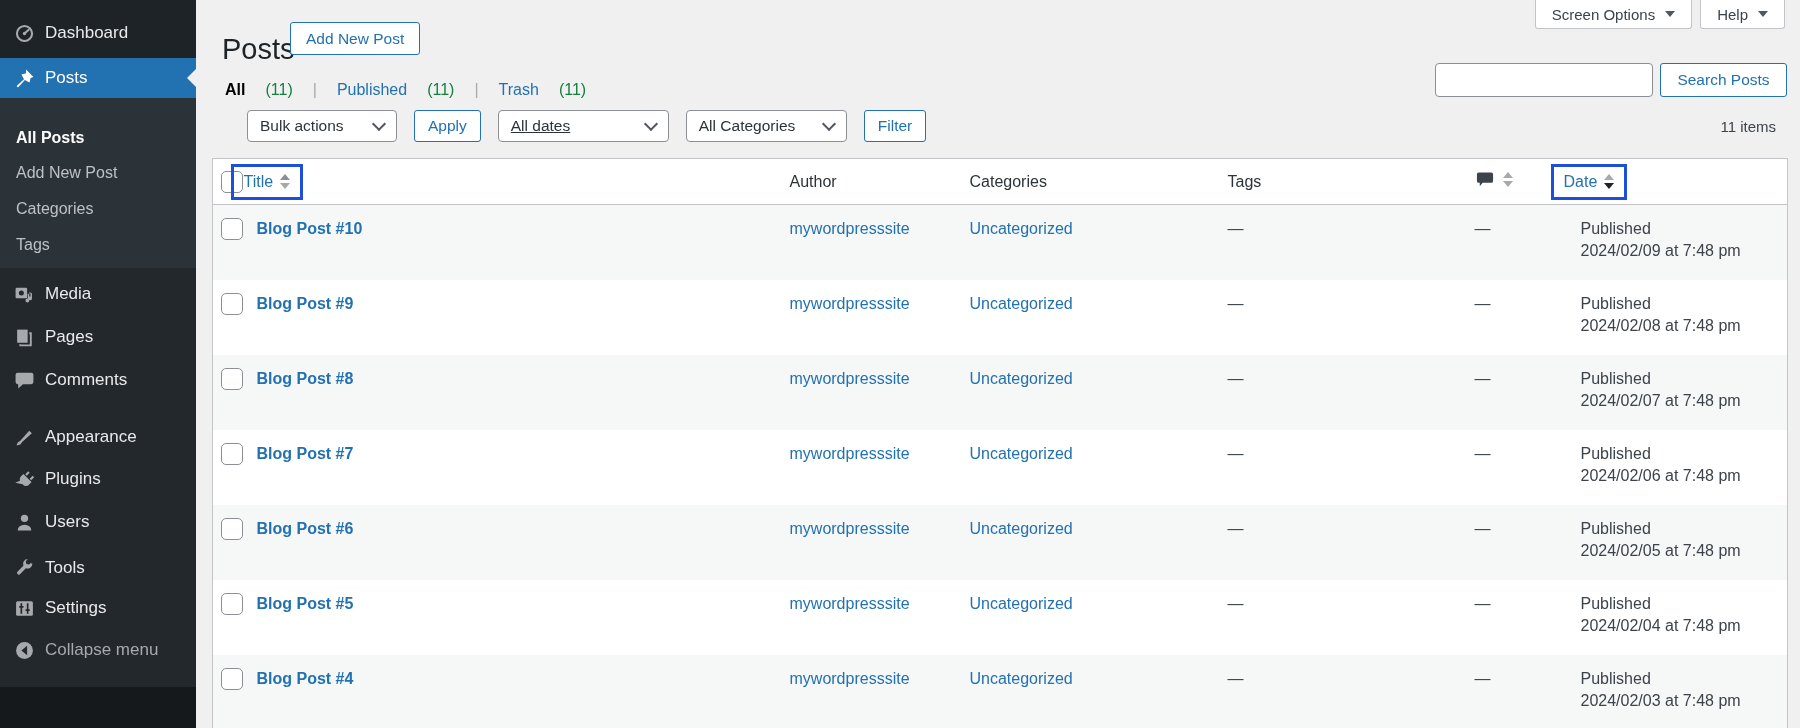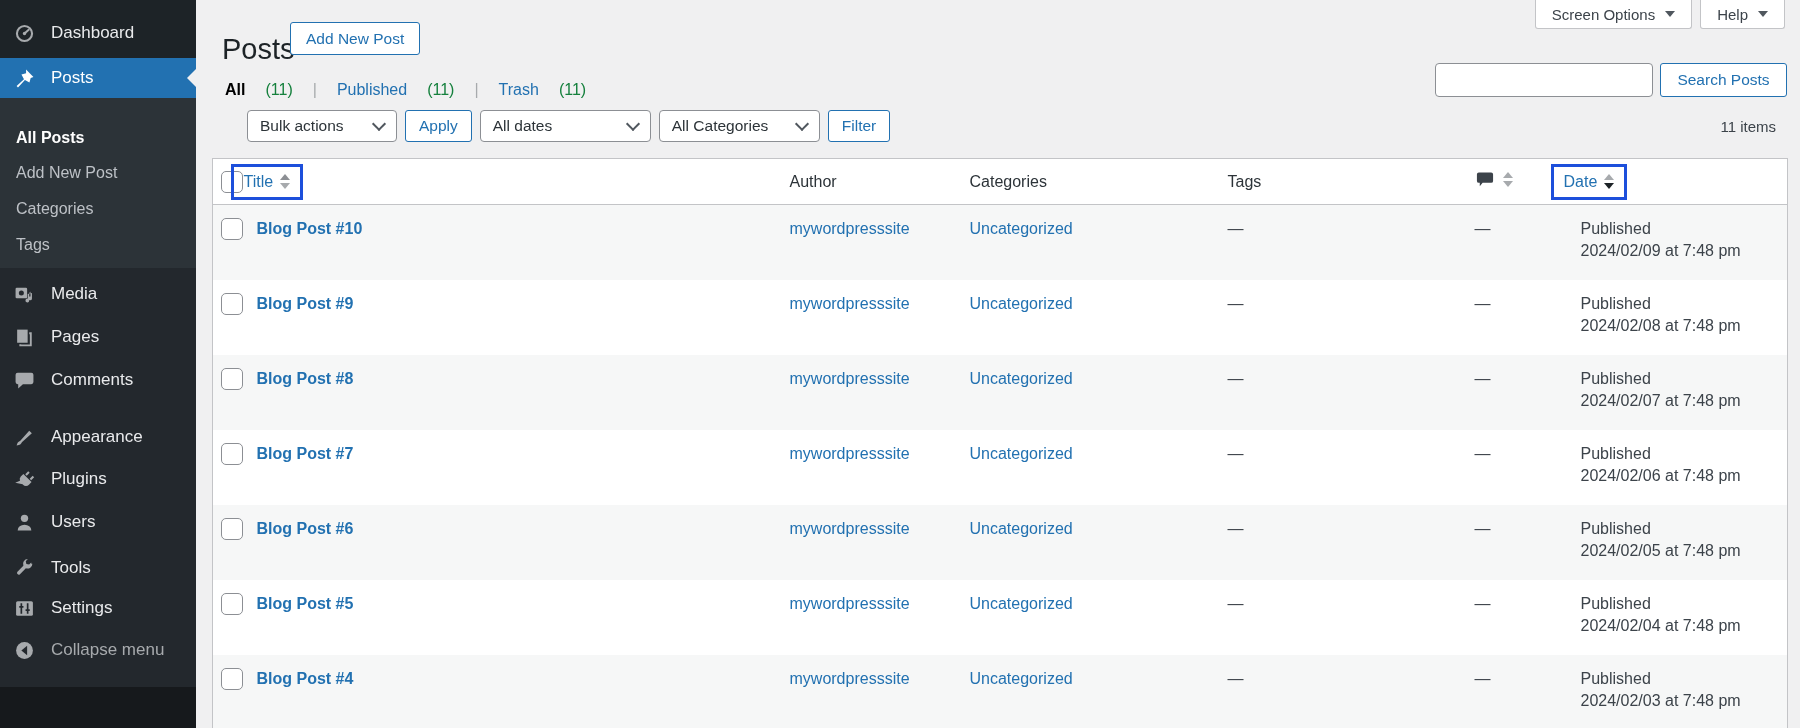--- a/index.html
+++ b/index.html
@@ -5,21 +5,21 @@
   html,body{margin:0;padding:0;background:#dcdcde;}
   .canvas{position:relative;width:1800px;height:728px;overflow:hidden;background:#f0f0f1;
     font-family:"Liberation Sans",sans-serif;font-size:16px;color:#3c434a;}
 
   
   .sidebar{position:absolute;left:0;top:0;width:196px;height:728px;background:#23282d;}
   .sb-top{position:absolute;left:0;top:0;width:196px;height:58px;background:#1d2327;}
   .sb-sub-bg{position:absolute;left:0;top:98px;width:196px;height:170px;background:#2c3338;}
   .sb-bottom{position:absolute;left:0;top:687px;width:196px;height:41px;background:#16191c;}
   .m-item{position:absolute;left:0;width:196px;height:36px;display:flex;align-items:center;
-    padding-left:14px;box-sizing:border-box;gap:16px;color:#e9eaec;font-size:17px;}
+    padding-left:14px;box-sizing:border-box;gap:10px;color:#e9eaec;font-size:17px;}
   .m-item .mi{width:21px;height:21px;flex:0 0 21px;display:flex;align-items:center;justify-content:center;}
   .m-item svg{display:block;}
   .m-posts{top:58px;height:40px;background:#2271b1;color:#fff;font-weight:400;}
   .m-posts:after{content:"";position:absolute;right:0;top:50%;margin-top:-9px;
     border:9px solid transparent;border-right-color:#f0f0f1;}
   .sub-item{position:absolute;left:0;width:196px;height:30px;display:flex;align-items:center;
     padding-left:16px;box-sizing:border-box;color:#bdc1c6;font-size:16px;}
   .sub-current{color:#fff;font-weight:700;}
   .m-collapse{color:#a7aaad;}
 
@@ -42,26 +42,26 @@
   .search-btn{position:absolute;left:1660px;top:63px;height:34px;width:127px;}
 
   
   .subsubsub{position:absolute;left:225px;top:81px;font-size:16px;color:#50575e;display:flex;gap:20px;align-items:center;}
   .subsubsub .cur{color:#000;font-weight:700;}
   .subsubsub a{color:#2271b1;text-decoration:none;}
   .subsubsub .cnt{color:#15803d;}
   .subsubsub .sep{color:#a7aaad;}
 
   
-  .filter-row{position:absolute;left:231px;top:110px;display:flex;gap:8px;align-items:flex-end;padding-left:16px;}
+  .filter-row{position:absolute;left:231px;top:110px;display:flex;gap:17px;align-items:flex-end;padding-left:16px;}
   .sel{height:32px;background:#fff;border:1px solid #8c8f94;border-radius:4px;display:flex;
     align-items:center;justify-content:space-between;padding:0 12px;color:#2c3338;font-size:15.5px;box-sizing:border-box;}
   .chev{width:8px;height:8px;border-right:2px solid #50575e;border-bottom:2px solid #50575e;
     transform:rotate(45deg);margin-top:-4px;margin-left:14px;}
-  .sel-bulk{width:150px;}.sel-dates{width:171px;}.sel-cats{width:161px;}
+  .sel-bulk{width:150px;}.sel-dates{width:171px;text-decoration:underline;}.sel-cats{width:161px;}
   .btn-sm{height:32px;padding:0 13px;}
   .items-count{position:absolute;right:24px;top:118px;font-size:15px;color:#3c434a;}
 
   
   table.posts{position:absolute;left:212px;top:158px;width:1575px;border-collapse:collapse;
     table-layout:fixed;background:#fff;border:1px solid #c3c4c7;border-bottom:none;font-size:16px;}
   table.posts th{font-weight:400;text-align:left;color:#2c3338;height:45px;padding:0;vertical-align:middle;
     border-bottom:1px solid #c3c4c7;background:#fff;}
   table.posts td{padding:13px 0 0 0;vertical-align:top;line-height:22px;}
   table.posts tbody tr{height:75px;}

